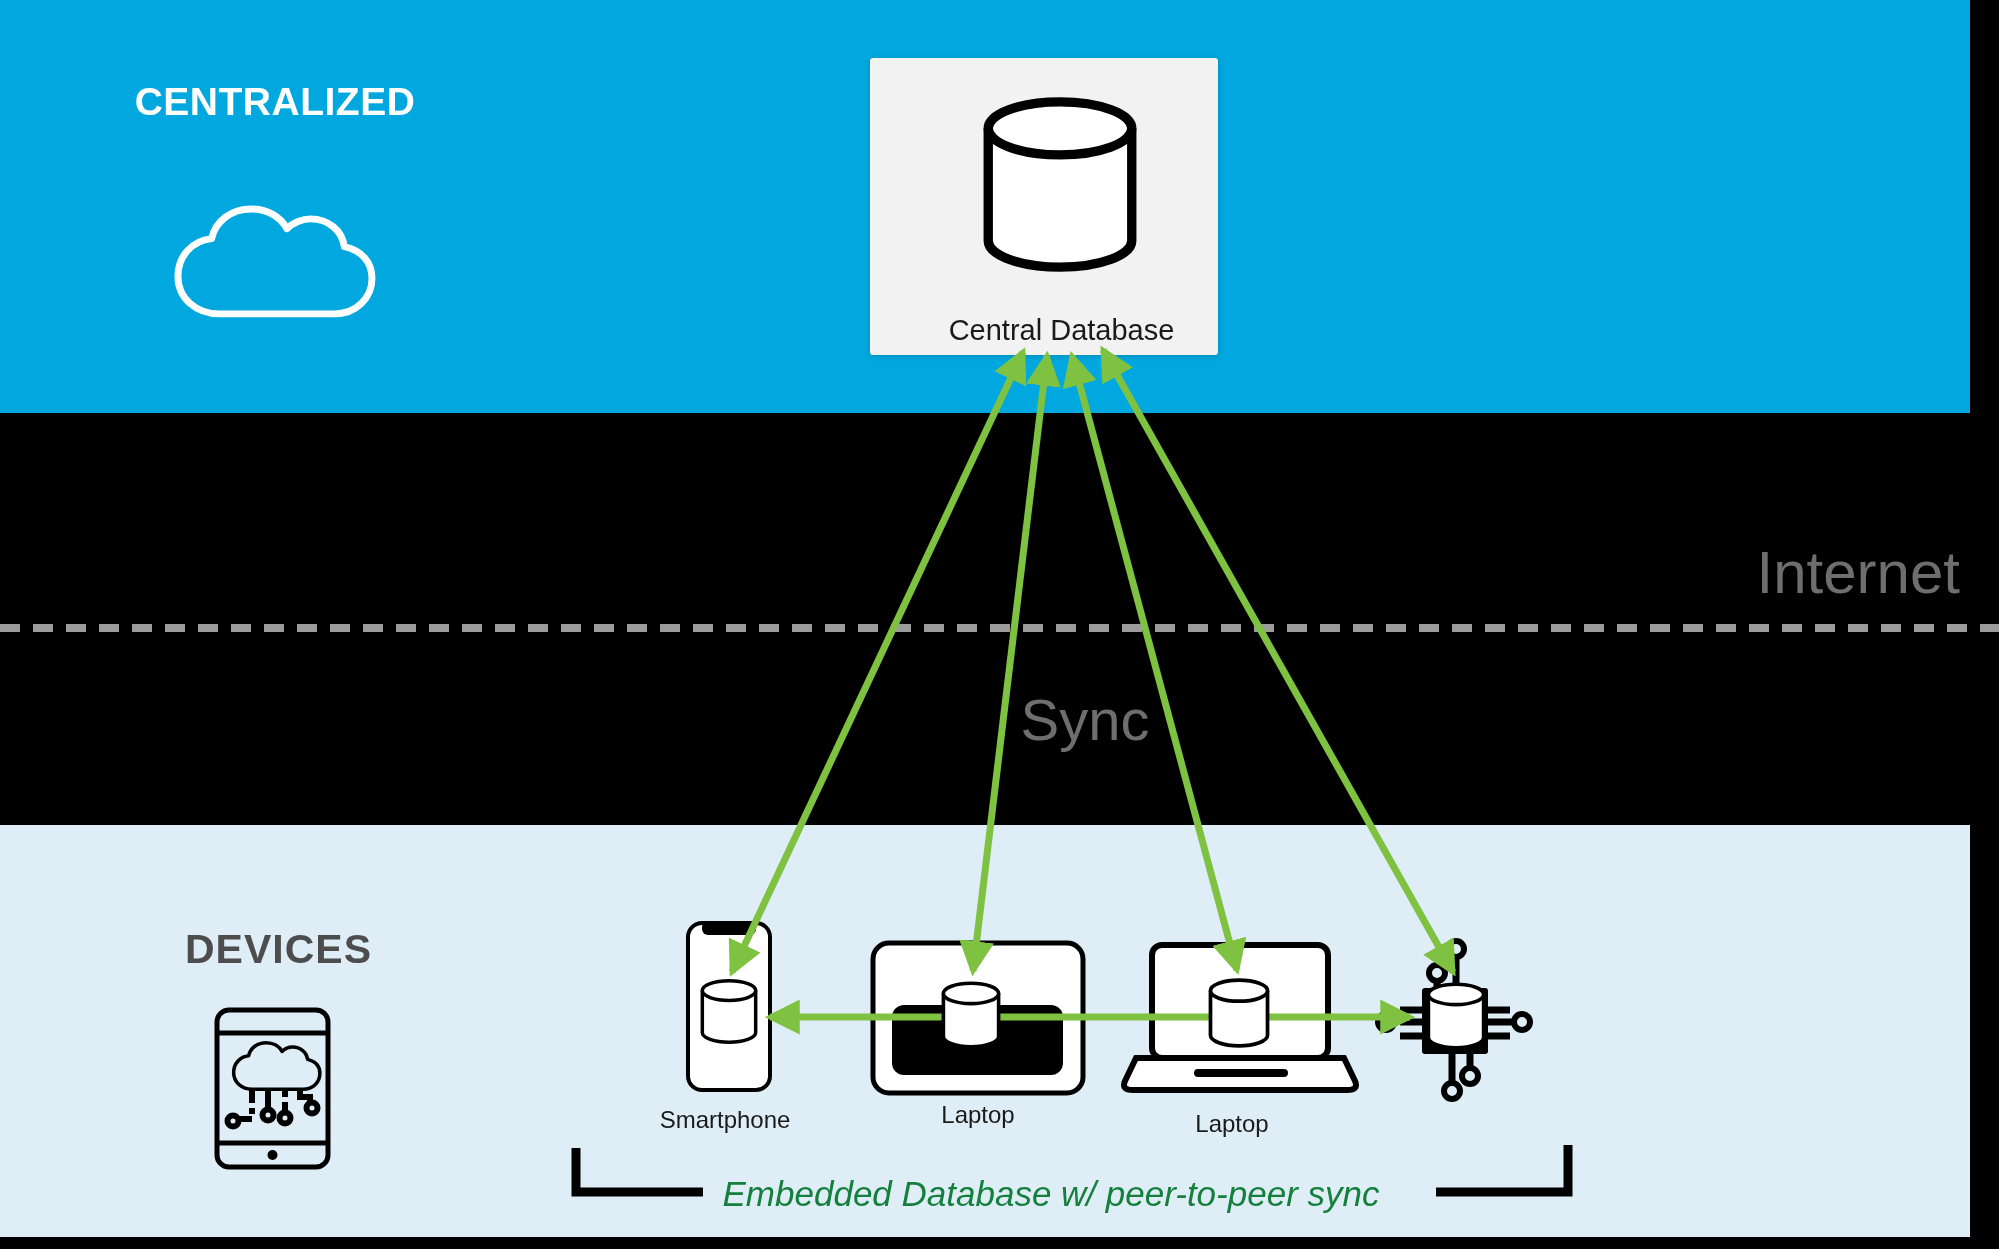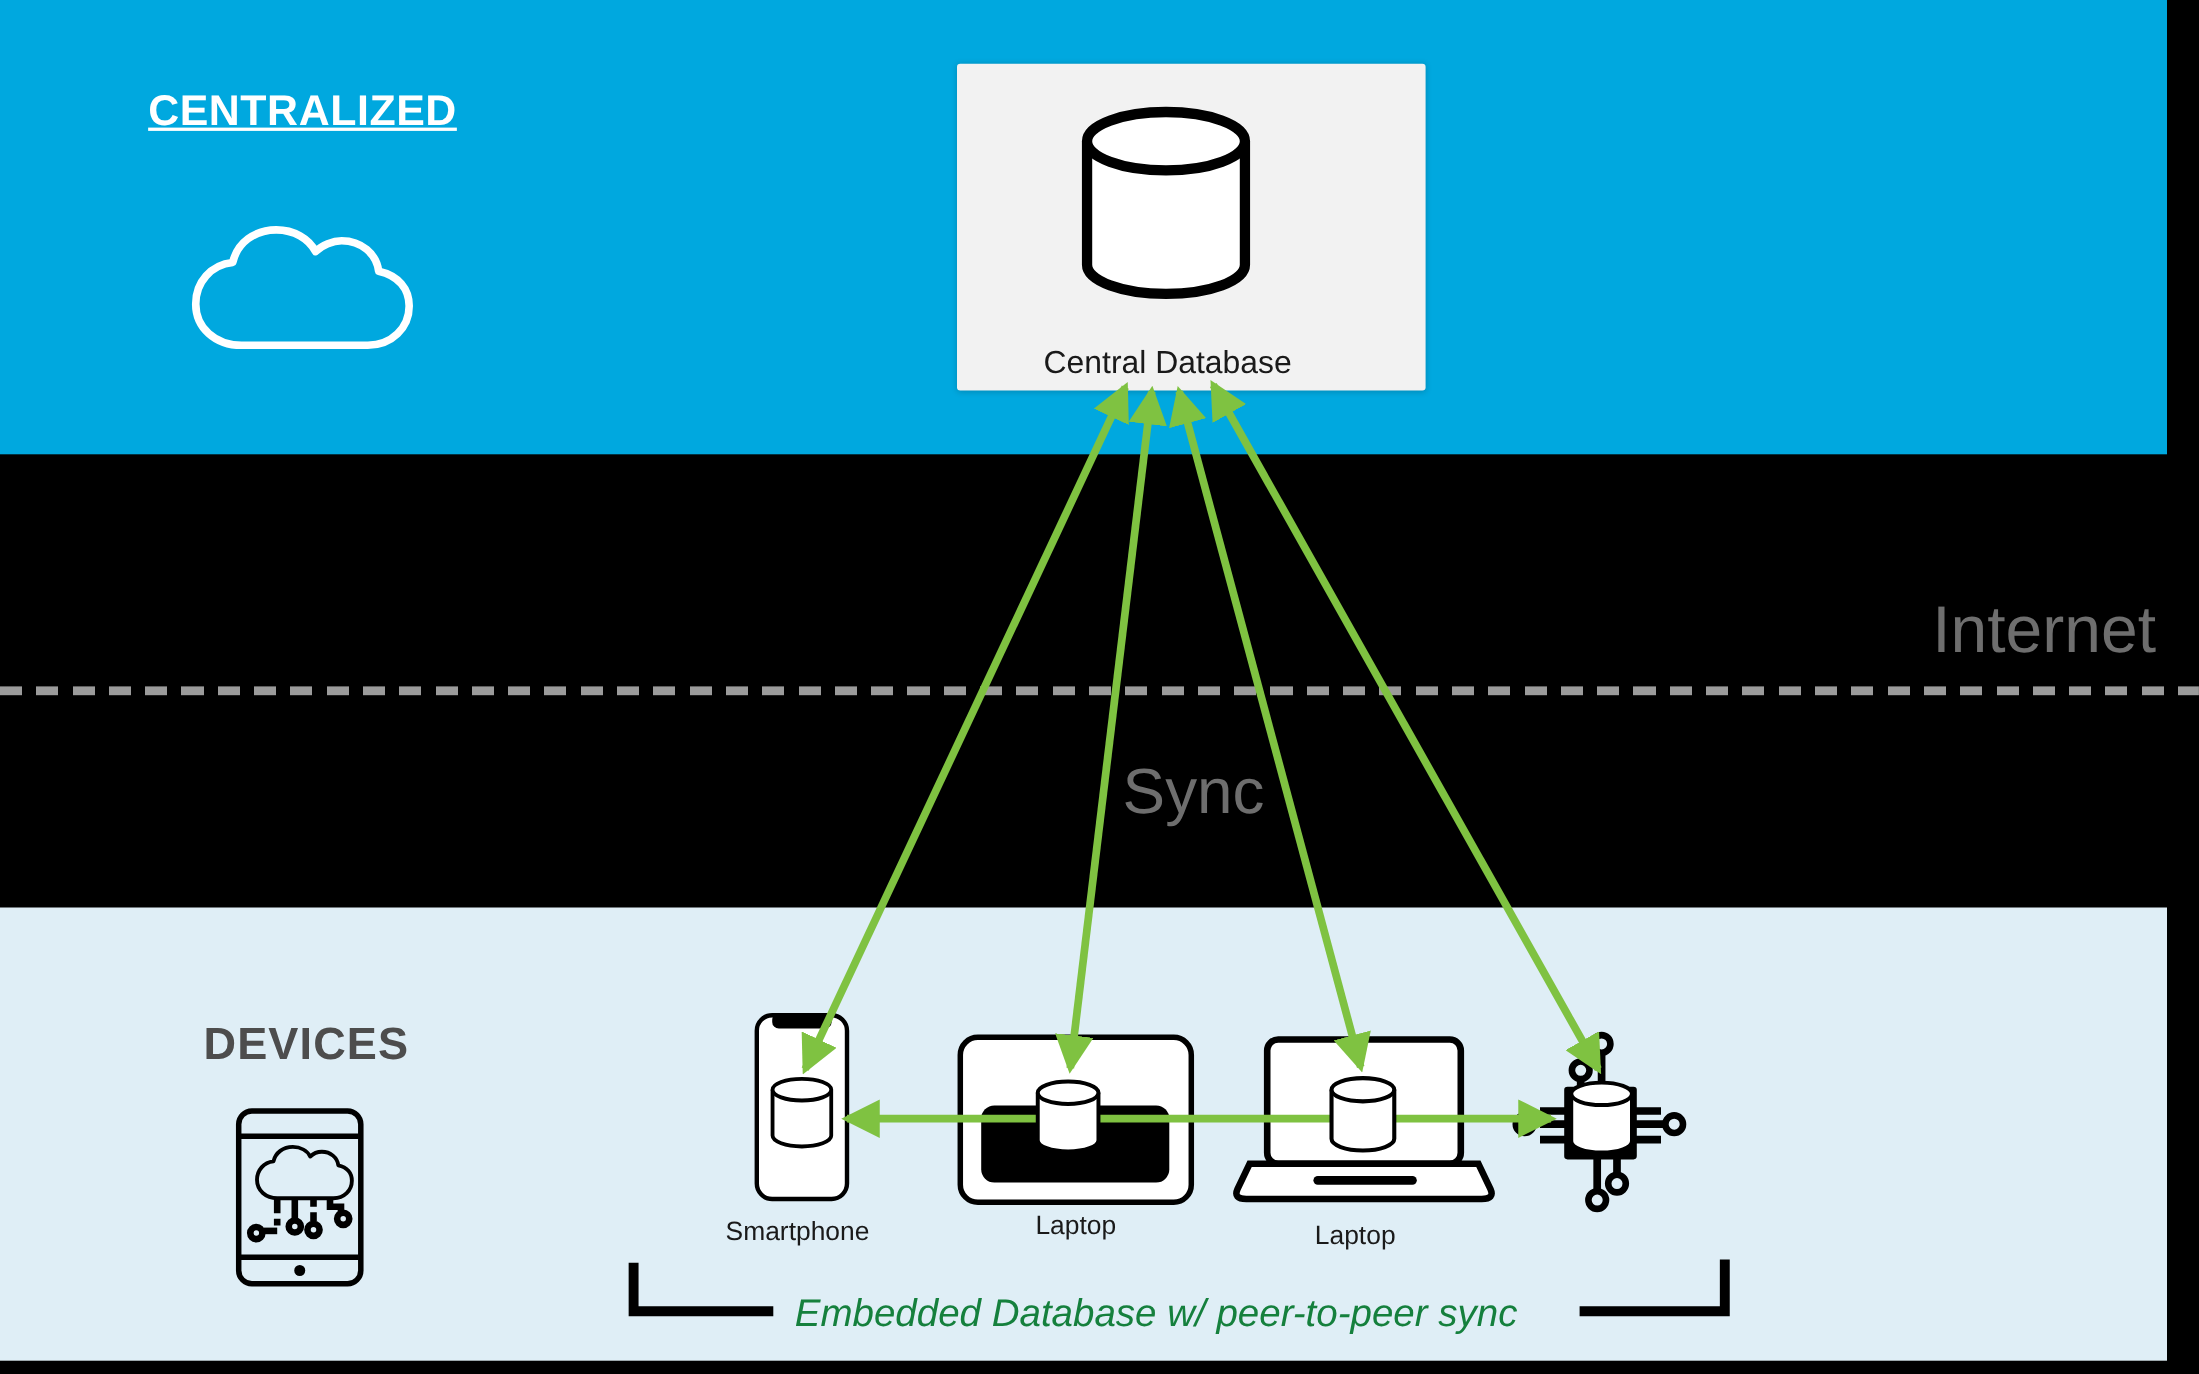--- a/index.html
+++ b/index.html
@@ -28,24 +28,24 @@
     position:absolute;left:0;top:825px;width:1970px;height:412px;
     background:var(--light-blue);
   }
   .dash-line{
     position:absolute;left:0;top:624px;width:1999px;height:8px;
     background:repeating-linear-gradient(to right, var(--dash-gray) 0 20px, transparent 20px 33px);
   }
   .cloud-title{
     position:absolute;left:100px;top:78px;width:350px;
     text-align:center;color:#fff;font-weight:bold;
-    font-size:39px;line-height:48px;letter-spacing:.5px;text-decoration:underline;
+    font-size:39px;line-height:48px;letter-spacing:.5px;
   }
   .db-box{
-    position:absolute;left:870px;top:58px;width:426px;height:297px;
+    position:absolute;left:870px;top:58px;width:348px;height:297px;
     background:var(--box-bg);border-radius:3px;
     box-shadow:0 1px 6px rgba(0,0,0,.18);
   }
   .db-box-label{
     position:absolute;left:0;top:256px;width:383px;
     text-align:center;color:#1a1a1a;font-size:29px;
   }
   .internet-label{
     position:absolute;right:39px;top:538px;
     color:var(--gray-text);font-size:60px;

